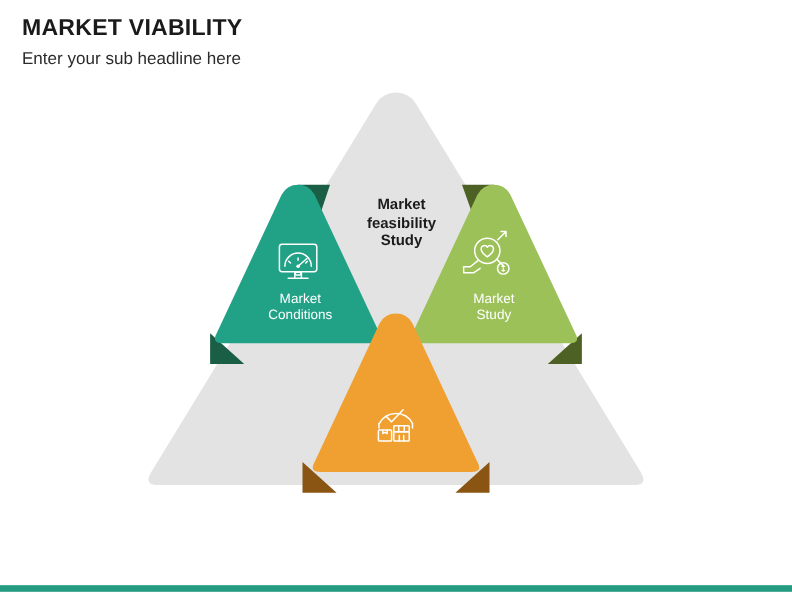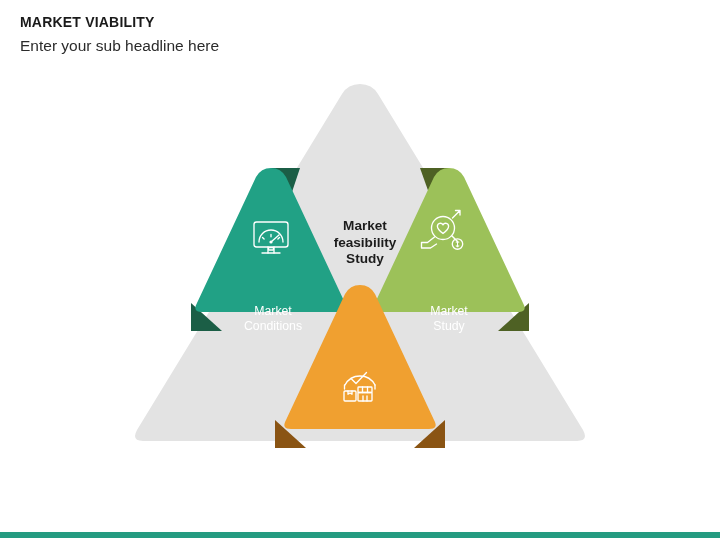--- a/index.html
+++ b/index.html
@@ -17,21 +17,21 @@
   }
 
   
   .slide-header {
     position: absolute;
     left: 20px;
     top: 14px;
     width: 660px;
   }
   .slide-title {
-    font-size: 14px;
+    font-size: 21px;
     font-weight: bold;
     color: #1a1a1a;
     letter-spacing: 0.2px;
     line-height: 1.15;
     margin: 0;
     white-space: nowrap;
   }
   .slide-subtitle {
     font-size: 15.5px;
     font-weight: normal;
@@ -54,21 +54,20 @@
     width: 720px;
     height: 420px;
   }
 
   
   .overlay-label {
     position: absolute;
     text-align: center;
     line-height: 1.22;
     pointer-events: none;
-    margin-top: 40px;
   }
   .center-caption {
     left: 304px;
     top: 118px;
     width: 122px;
     font-size: 13.6px;
     font-weight: bold;
     color: #1c1c1c;
   }
   .node-caption {

